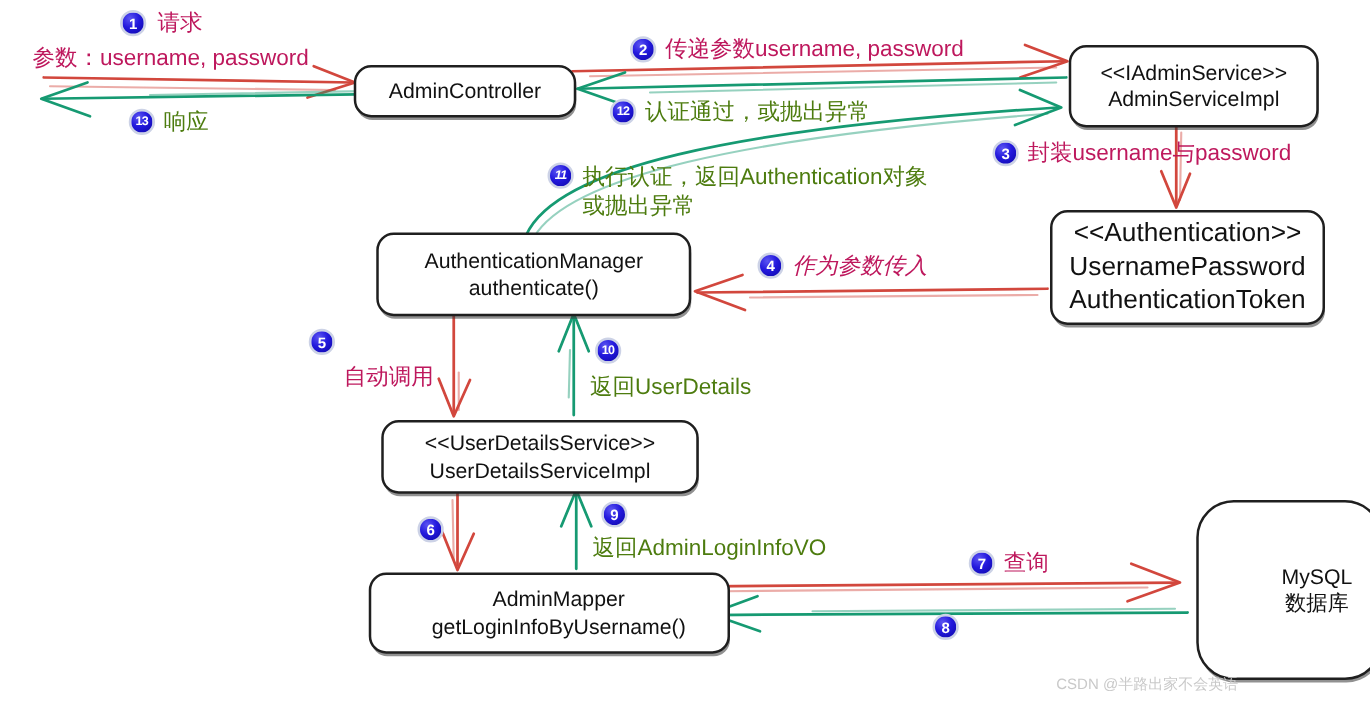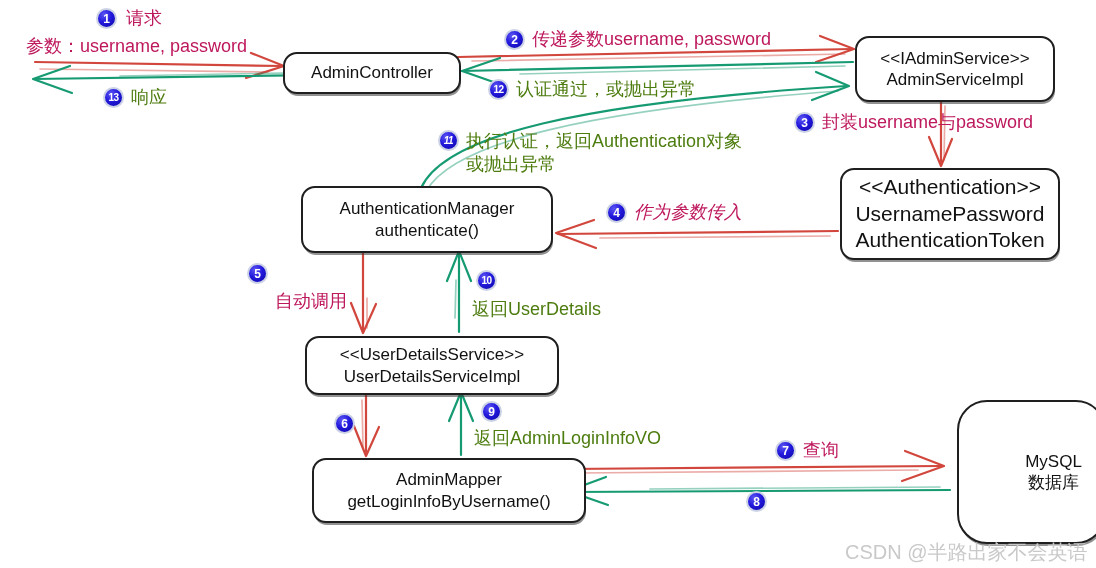--- a/index.html
+++ b/index.html
@@ -23,21 +23,21 @@
     position:absolute;z-index:3;width:21px;height:21px;border-radius:50%;
     background:radial-gradient(circle at 35% 28%,#5c55f2 0%,#2319dd 45%,#0d06a6 100%);
     border:2px solid #ccd2e6;
     color:#ffffff;font-size:12px;font-weight:bold;
     display:flex;align-items:center;justify-content:center;box-sizing:border-box;
   }
   .badge.two{font-size:10px;letter-spacing:-0.5px;}
   .lbl{position:absolute;z-index:3;font-size:18px;white-space:nowrap;}
   .lbl.red{color:#be185d;}
   .lbl.green{color:#4d7c0f;}
-  .watermark{position:absolute;z-index:4;color:#c9c9c9;font-size:20px;white-space:nowrap;}
+  .watermark{position:absolute;z-index:4;color:#c9c9c9;font-size:12px;white-space:nowrap;}
 </style>
 </head>
 <body>
 
 <div id="canvas">
 
   <svg class="arrows" width="1096" height="568" viewBox="0 0 1096 568">
     <g class="red-a">
       <path d="M35 62 L282 66"></path>
       <path class="dub" d="M40 69 L268 72"></path>
@@ -122,21 +122,21 @@
   <div class="box" style="left:301px;top:186px;width:248px;height:63px;">
     <div class="bl">AuthenticationManager</div>
     <div class="bl">authenticate()</div>
   </div>
 
   <div class="box" style="left:305px;top:336px;width:250px;height:55px;">
     <div class="bl">&lt;&lt;UserDetailsService&gt;&gt;</div>
     <div class="bl">UserDetailsServiceImpl</div>
   </div>
 
-  <div class="box" style="left:312px;top:458px;width:270px;height:61px;">
+  <div class="box" style="left:295px;top:458px;width:270px;height:61px;padding-left:15px;">
     <div class="bl">AdminMapper</div>
     <div class="bl">getLoginInfoByUsername()</div>
   </div>
 
   <div class="box" style="left:957px;top:400px;width:101px;height:140px;border-radius:30px;padding-left:44px;">
     <div class="bl">MySQL</div>
     <div class="bl">数据库</div>
   </div>
 
   <div class="badge" style="left:96px;top:8px;">1</div>

